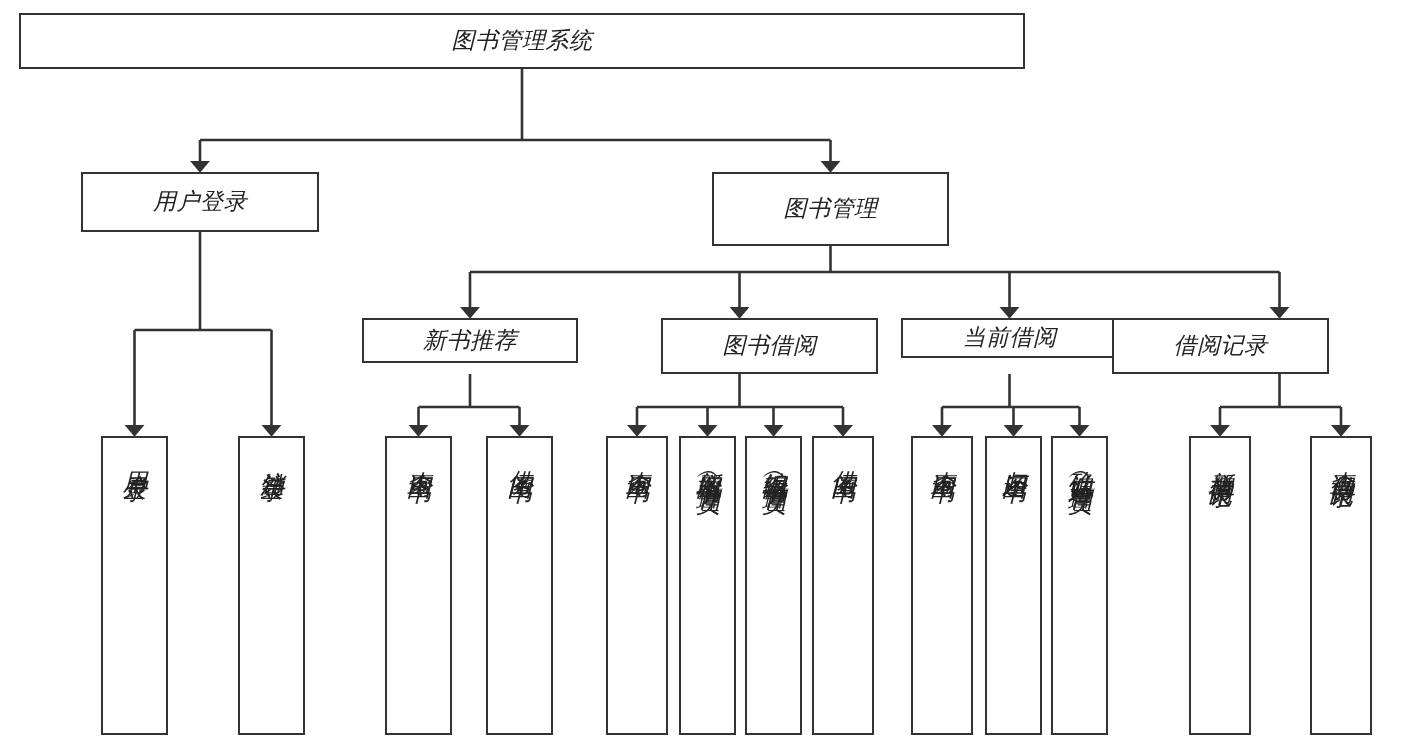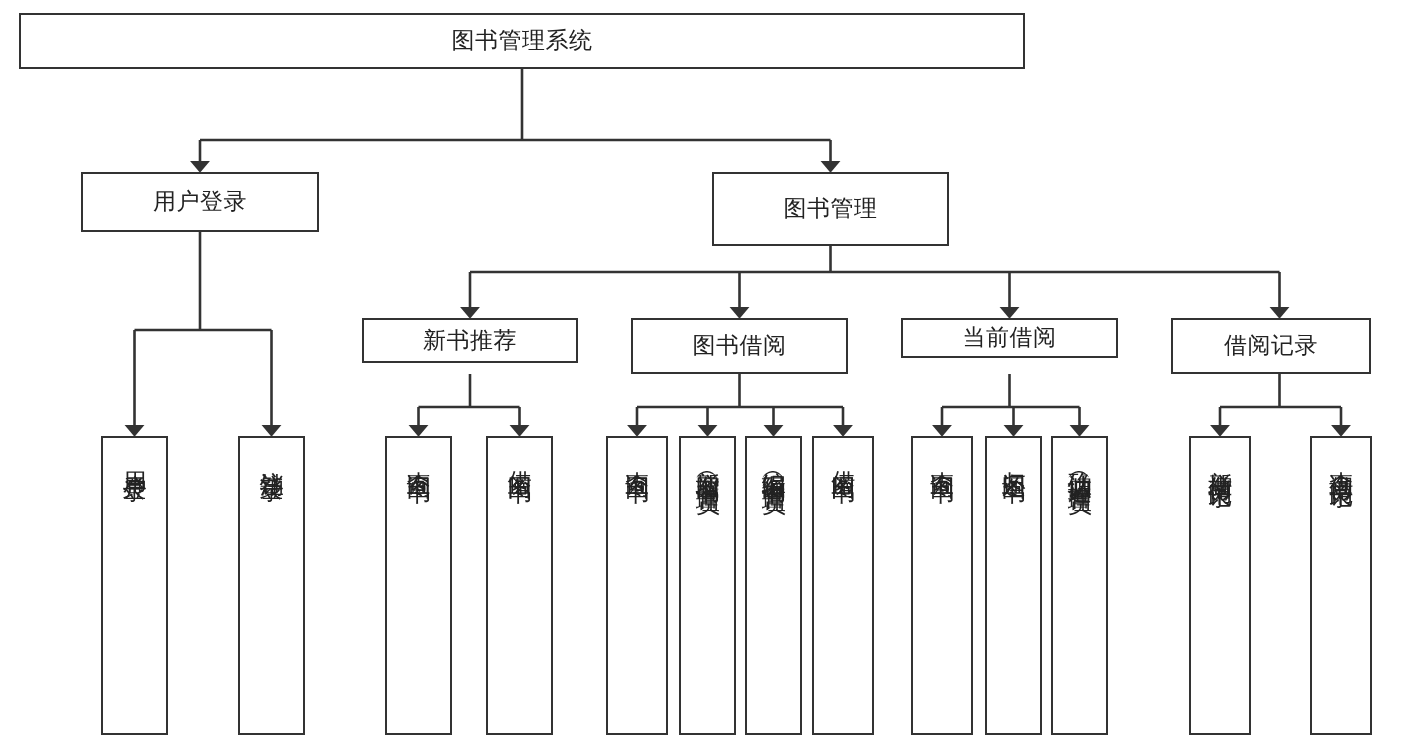--- a/index.html
+++ b/index.html
@@ -11,20 +11,21 @@
     width: 1405px;
     height: 747px;
     font-family: "DejaVu Sans", "Liberation Sans", sans-serif;
     overflow: hidden;
   }
   #diagram-root {
     position: relative;
     width: 1405px;
     height: 747px;
     background: #ffffff;
+    font-style: italic;
   }
   svg#connectors {
     position: absolute;
     left: 0;
     top: 0;
     width: 1405px;
     height: 747px;
   }
   .node {
     position: absolute;
@@ -126,27 +127,27 @@
       </div>
       <div class="node horiz" style="left: 81px; top: 172px; width: 238px; height: 60px;">
         <span class="node-label">用户登录</span>
       </div>
       <div class="node horiz" style="left: 712px; top: 172px; width: 237px; height: 74px;">
         <span class="node-label">图书管理</span>
       </div>
       <div class="node horiz" style="left: 362px; top: 318px; width: 216px; height: 45px;">
         <span class="node-label">新书推荐</span>
       </div>
-      <div class="node horiz" style="left: 631px; top: 318px; width: 217px; height: 56px;">
+      <div class="node horiz" style="left: 661px; top: 318px; width: 217px; height: 56px;">
         <span class="node-label">图书借阅</span>
       </div>
       <div class="node horiz" style="left: 901px; top: 318px; width: 217px; height: 40px;">
         <span class="node-label">当前借阅</span>
       </div>
-      <div class="node horiz" style="left: 1171px; top: 318px; width: 200px; height: 56px;">
+      <div class="node horiz" style="left: 1112px; top: 318px; width: 217px; height: 56px;">
         <span class="node-label">借阅记录</span>
       </div>
       <div class="node leaf" style="left: 101px; top: 436px; width: 67px; height: 299px;">
         <span class="node-label">用户登录</span>
       </div>
       <div class="node leaf" style="left: 238px; top: 436px; width: 67px; height: 299px;">
         <span class="node-label">注销登录</span>
       </div>
       <div class="node leaf" style="left: 385px; top: 436px; width: 67px; height: 299px;">
         <span class="node-label">查询图书</span>

